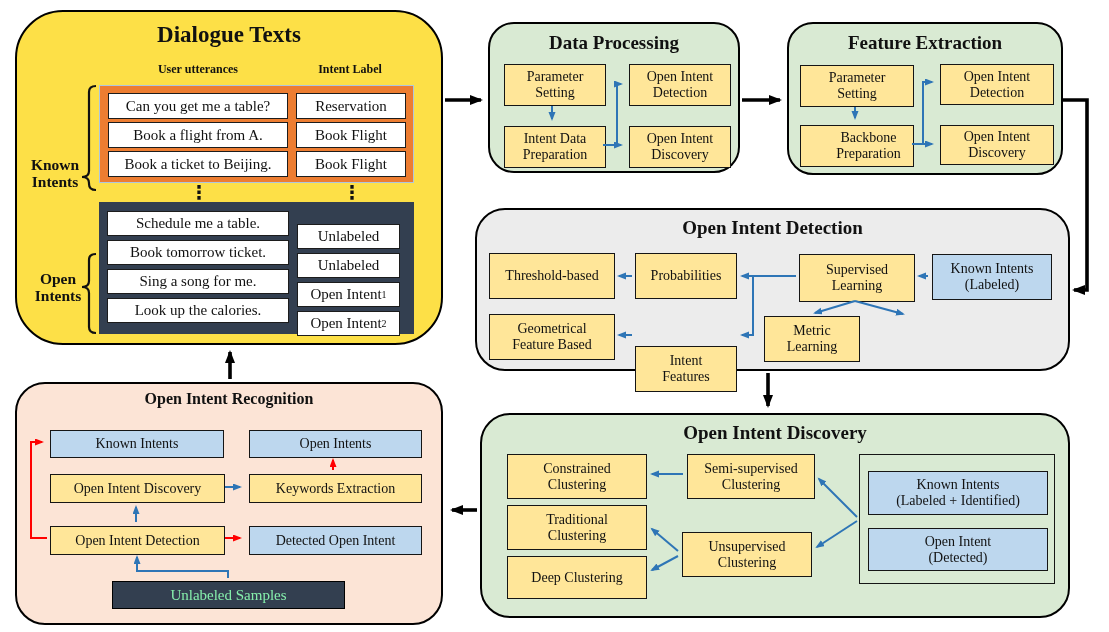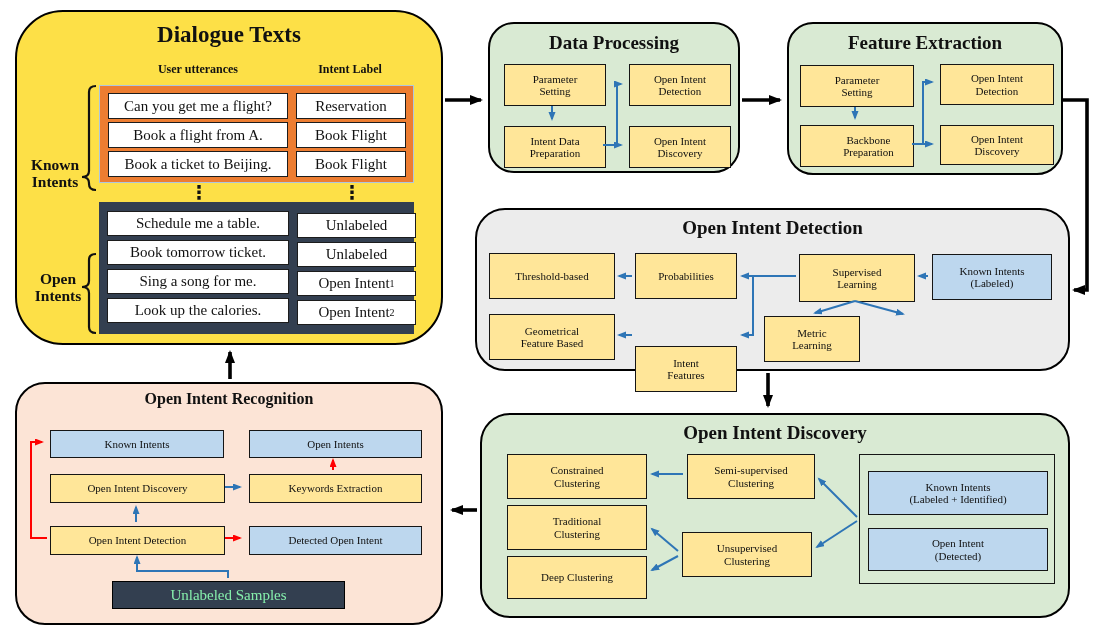--- a/index.html
+++ b/index.html
@@ -8,21 +8,21 @@
   .panel{position:absolute;box-sizing:border-box;border:2px solid #000;}
   .panel.dlg{border-width:2.5px;border-radius:48px;background:#fde047;}
   .panel.green{border-radius:26px;background:#d9ead3;}
   .panel.gray{border-radius:30px;background:#ececec;}
   .panel.peach{border-radius:30px;background:#fce4d6;}
   .ptitle{position:absolute;left:0;right:0;text-align:center;font-weight:bold;font-size:19px;}
   .ptitle.big{font-size:23px;}
   .ptitle.med{font-size:16px;}
   .node{position:absolute;box-sizing:border-box;border:1.6px solid #151515;
         display:flex;align-items:center;justify-content:center;text-align:center;
-        font-size:11px;line-height:1.12;padding:1px 3px;}
+        font-size:14px;line-height:1.12;padding:1px 3px;}
   .node span{white-space:pre-line;}
   .yellow{background:#ffe699;}
   .bluebox{background:#bdd7ee;}
   .navybox{background:#333f50;color:#86efac;font-size:15px;}
   .container-box{position:absolute;box-sizing:border-box;border:1.6px solid #151515;background:transparent;}
   .hdr{position:absolute;text-align:center;font-weight:bold;font-size:12px;}
   .frame{position:absolute;box-sizing:border-box;}
   .frame.orange{background:#ed7d31;border:1px solid #aec6de;}
   .frame.navy{background:#333f50;}
   .tcol{position:absolute;display:flex;flex-direction:column;}
@@ -48,42 +48,42 @@
 
 <div id="stage">
 
   <div class="panel dlg" style="left:15px;top:10px;width:428px;height:335px;">
     <div class="ptitle big" style="top:10px;">Dialogue Texts</div>
     <div class="hdr" style="left:90px;top:50px;width:182px;">User utterances</div>
     <div class="hdr" style="left:278px;top:50px;width:110px;">Intent Label</div>
 
     <div class="frame orange" style="left:82px;top:73px;width:315px;height:98px;">
       <div class="tcol o" style="left:8px;top:7px;width:180px;">
-        <div class="cell o">Can you get me a flight?</div>
+        <div class="cell o">Can you get me a table?</div>
         <div class="cell o">Book a flight from A.</div>
         <div class="cell o">Book a ticket to Beijing.</div>
       </div>
       <div class="tcol o" style="left:196px;top:7px;width:110px;">
         <div class="cell o">Reservation</div>
         <div class="cell o">Book Flight</div>
         <div class="cell o">Book Flight</div>
       </div>
     </div>
 
     <div class="dots" style="left:172px;top:171px;width:20px;">⋮</div>
     <div class="dots" style="left:325px;top:171px;width:20px;">⋮</div>
 
     <div class="frame navy" style="left:82px;top:190px;width:315px;height:132px;">
       <div class="tcol n" style="left:8px;top:9px;width:182px;">
         <div class="cell n">Schedule me a table.</div>
         <div class="cell n">Book tomorrow ticket.</div>
         <div class="cell n">Sing a song for me.</div>
         <div class="cell n">Look up the calories.</div>
       </div>
-      <div class="tcol n" style="left:198px;top:11px;width:119px;">
+      <div class="tcol n" style="left:198px;top:22px;width:103px;">
         <div class="cell n">
             <span>Unlabeled</span>
             <sub></sub>
           </div>
         <div class="cell n">
             <span>Unlabeled</span>
             <sub></sub>
           </div>
         <div class="cell n">
             <span>Open Intent</span>

